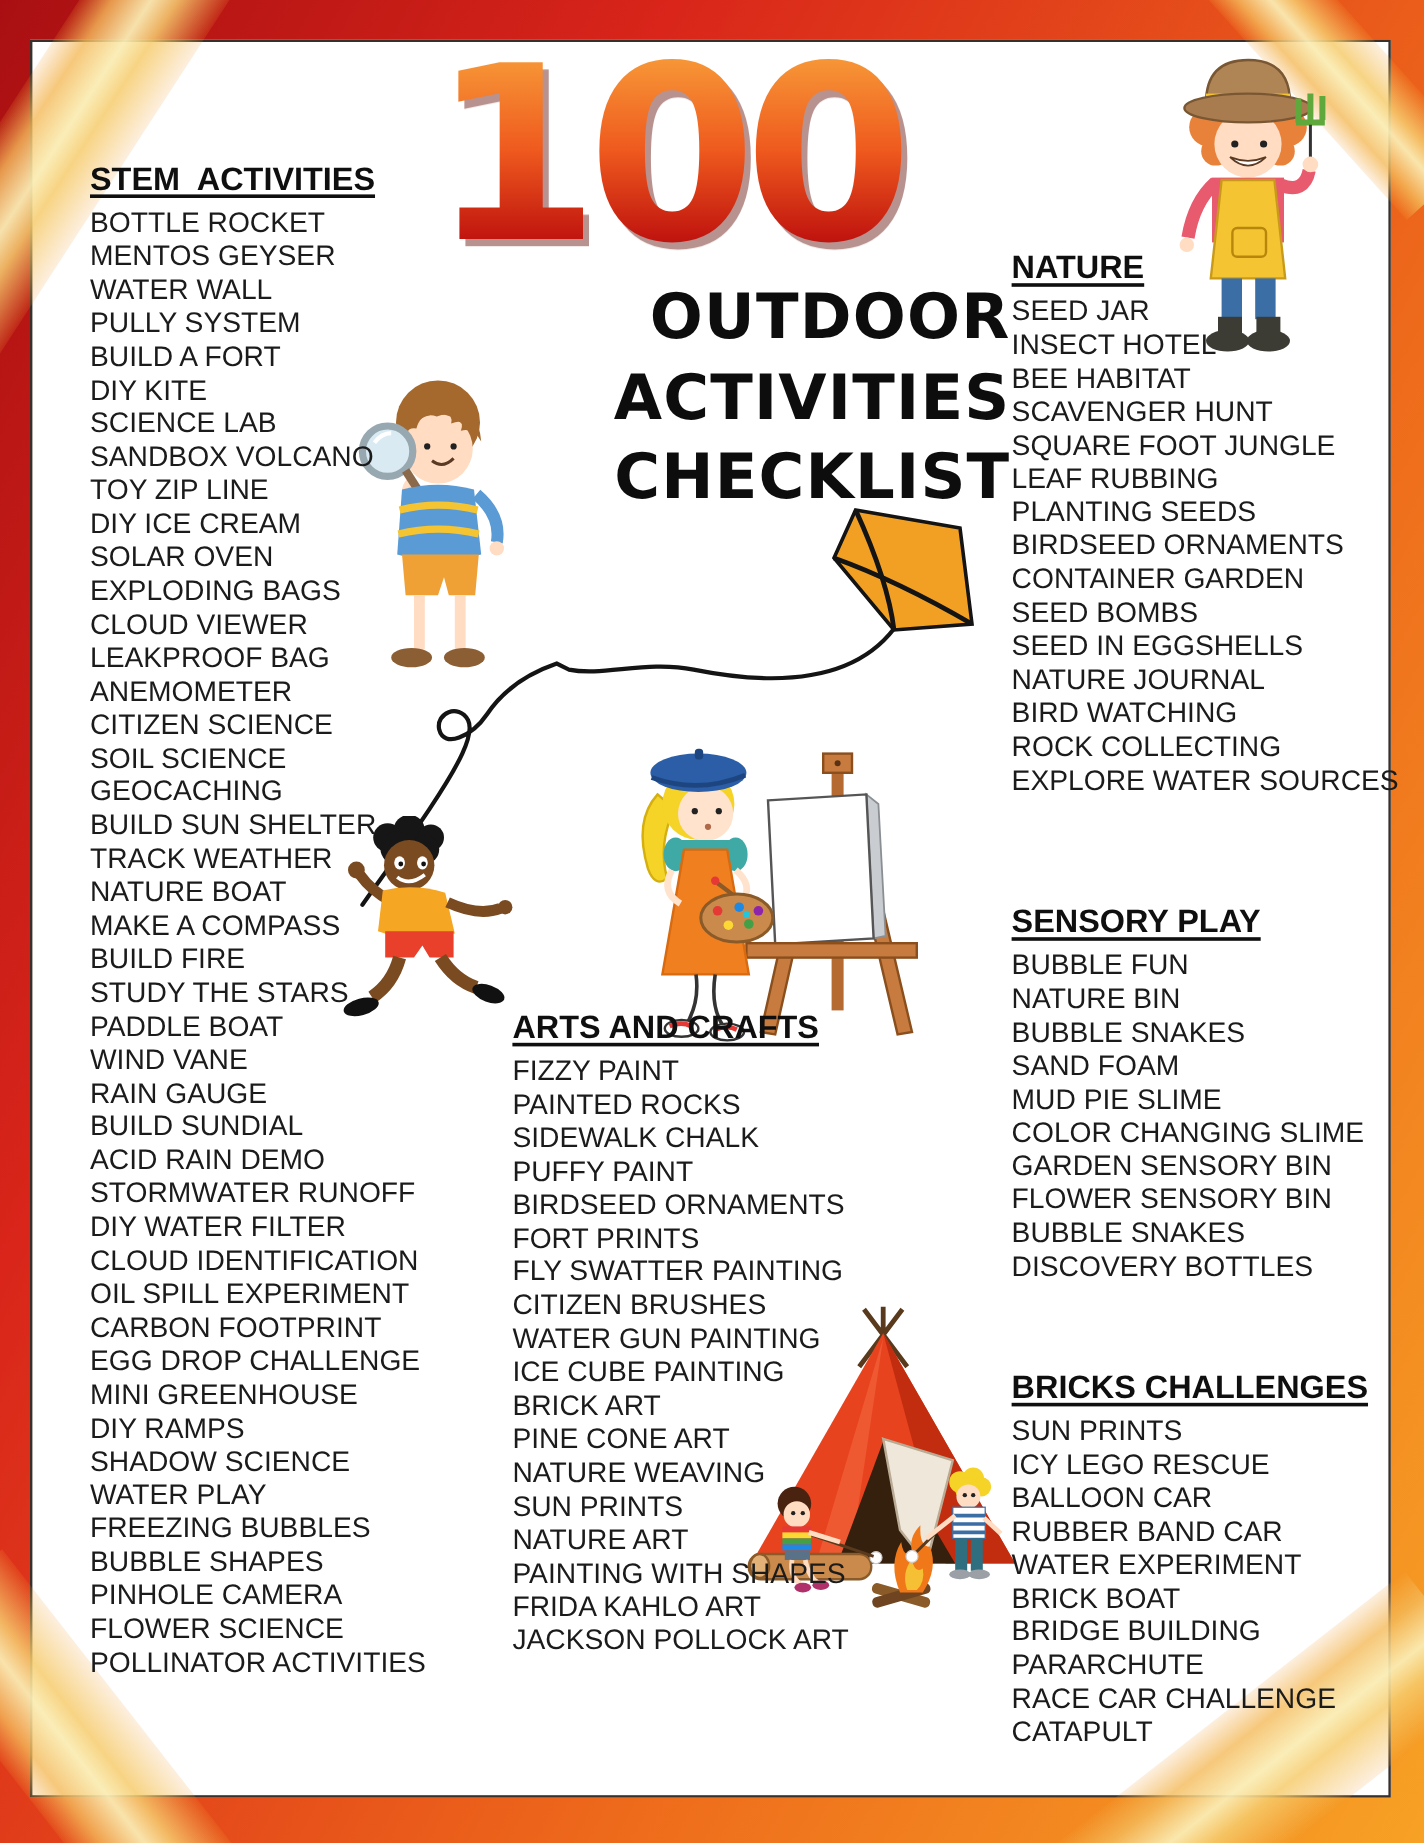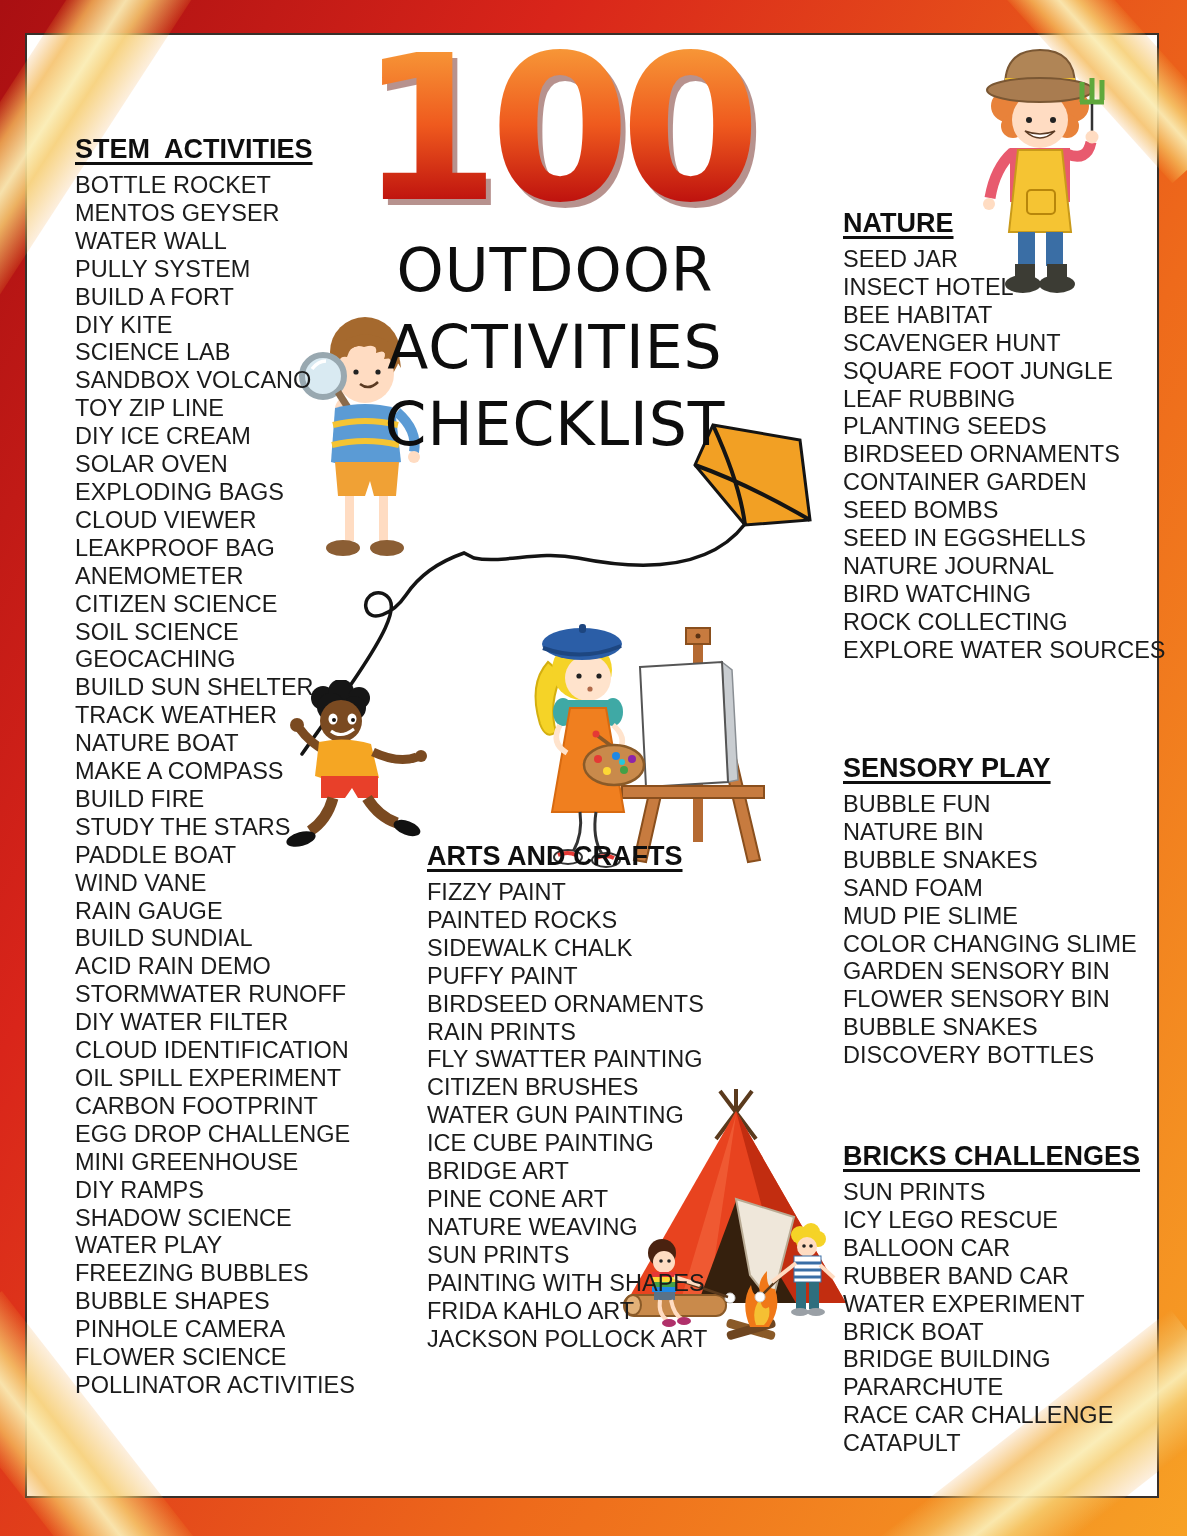--- a/index.html
+++ b/index.html
@@ -14,22 +14,22 @@
   .flame.tl{left:-5px;top:-75px;width:105px;height:400px;transform:rotate(33deg);}
   .flame.tr{left:1075px;top:-70px;width:80px;height:260px;transform:rotate(-42deg);}
   .flame.bl{left:5px;top:1290px;width:110px;height:330px;transform:rotate(-38deg);}
   .flame.br{left:990px;top:1280px;width:120px;height:400px;transform:rotate(52deg);}
   .title-block{position:absolute;left:268px;top:26px;width:574px;text-align:center;z-index:4;}
   .num{font-family:"DejaVu Sans",sans-serif;font-weight:bold;font-size:202px;line-height:1.02;
        letter-spacing:-10px;
        background:linear-gradient(180deg,#f9a83e 0%,#ef5a1e 48%,#bb0d0d 88%);
        -webkit-background-clip:text;background-clip:text;color:transparent;
        filter:drop-shadow(5px 6px 0 rgba(96,14,4,.45));}
-  .sub{font-family:"DejaVu Sans",sans-serif;font-weight:normal;color:#0d0d0d;
-       font-size:60px;line-height:1.28;letter-spacing:1px;}
+  .sub{font-family:"DejaVu Sans",sans-serif;font-weight:bold;color:#0d0d0d;
+       font-size:52px;line-height:1.28;letter-spacing:1px;text-align:right;}
   .sec{position:absolute;z-index:5;color:#1b1b1b;}
   .sec h2{margin:0 0 7px 0;font-size:27px;font-weight:bold;color:#0f0f0f;white-space:pre;
           text-decoration:underline;text-decoration-thickness:2.5px;text-underline-offset:4px;
           line-height:31px;}
   .sec ul{list-style:none;margin:0;padding:0;font-size:23.5px;line-height:27.9px;}
   .illus{position:absolute;z-index:3;}
 </style>
 </head>
 <body>
 
@@ -118,29 +118,30 @@
   </section>
 
   <section class="sec" style="left:427px;top:841px;">
     <h2>ARTS AND CRAFTS</h2>
     <ul>
         <li>FIZZY PAINT</li>
         <li>PAINTED ROCKS</li>
         <li>SIDEWALK CHALK</li>
         <li>PUFFY PAINT</li>
         <li>BIRDSEED ORNAMENTS</li>
-        <li>RAIN PRINTS</li>
+        <li>FORT PRINTS</li>
         <li>FLY SWATTER PAINTING</li>
         <li>CITIZEN BRUSHES</li>
         <li>WATER GUN PAINTING</li>
         <li>ICE CUBE PAINTING</li>
-        <li>BRIDGE ART</li>
+        <li>BRICK ART</li>
         <li>PINE CONE ART</li>
         <li>NATURE WEAVING</li>
         <li>SUN PRINTS</li>
+        <li>NATURE ART</li>
         <li>PAINTING WITH SHAPES</li>
         <li>FRIDA KAHLO ART</li>
         <li>JACKSON POLLOCK ART</li>
       </ul>
   </section>
 
   <section class="sec" style="left:843px;top:753px;">
     <h2>SENSORY PLAY</h2>
     <ul>
         <li>BUBBLE FUN</li>

